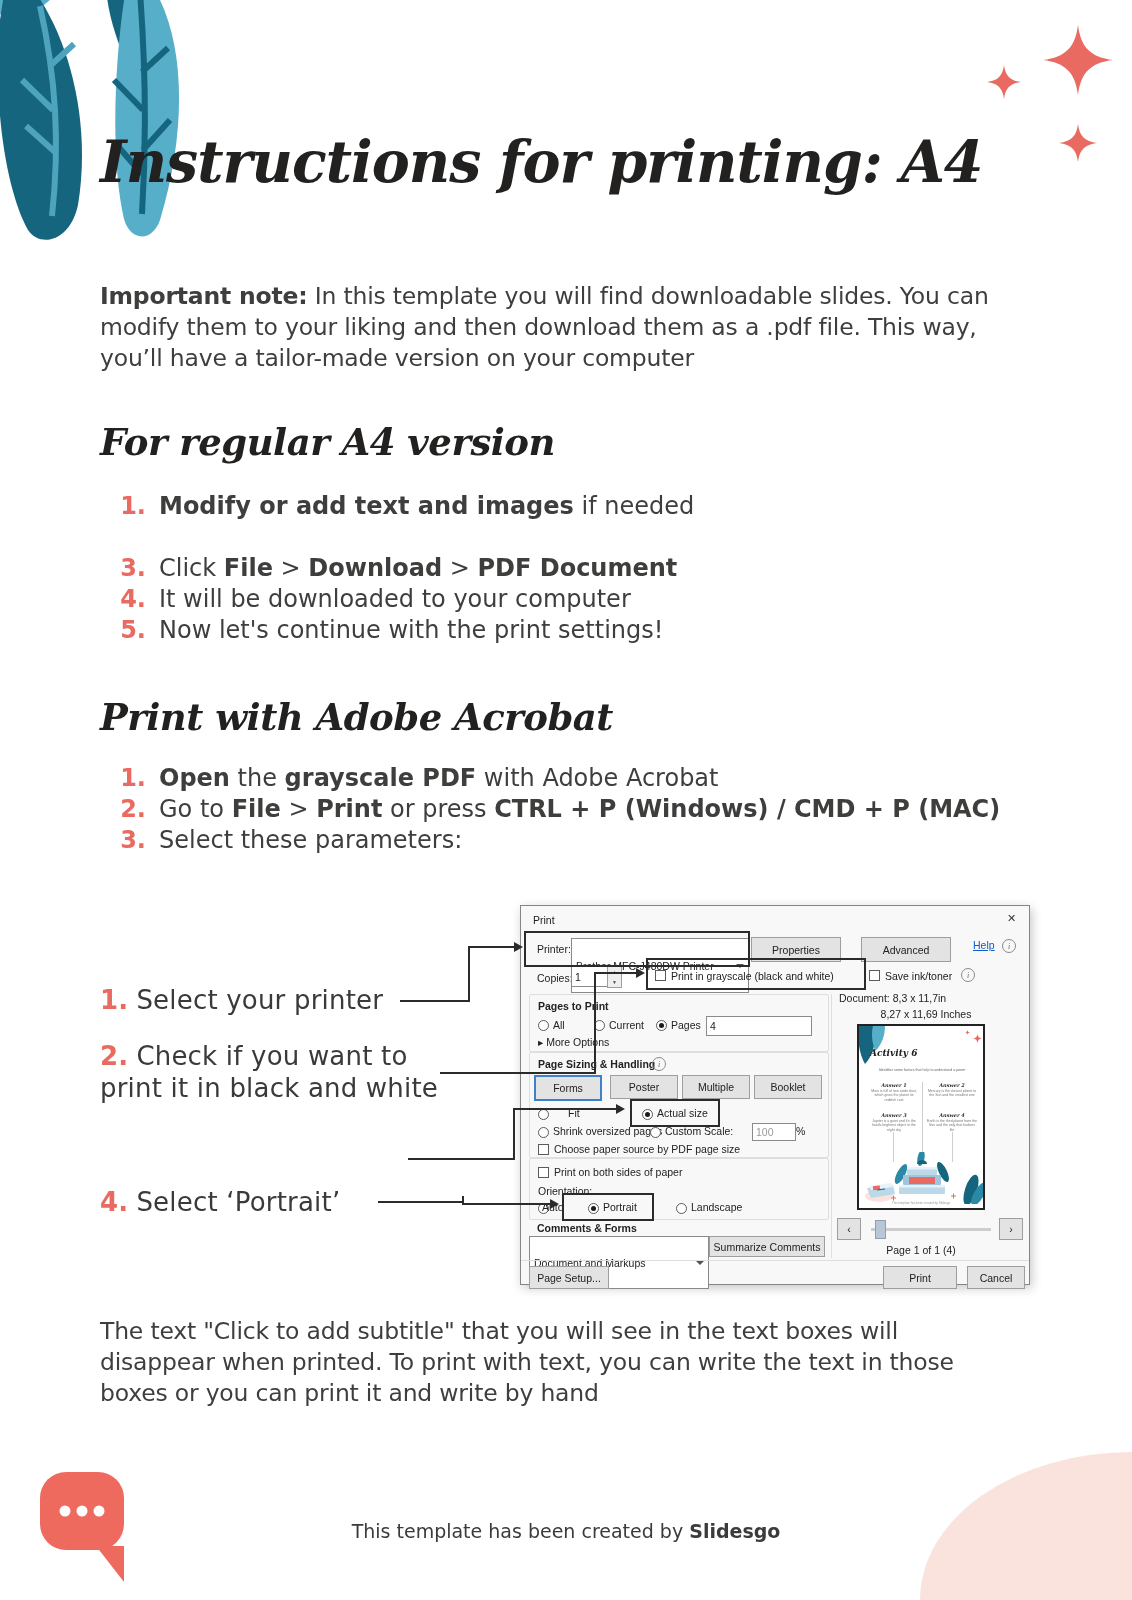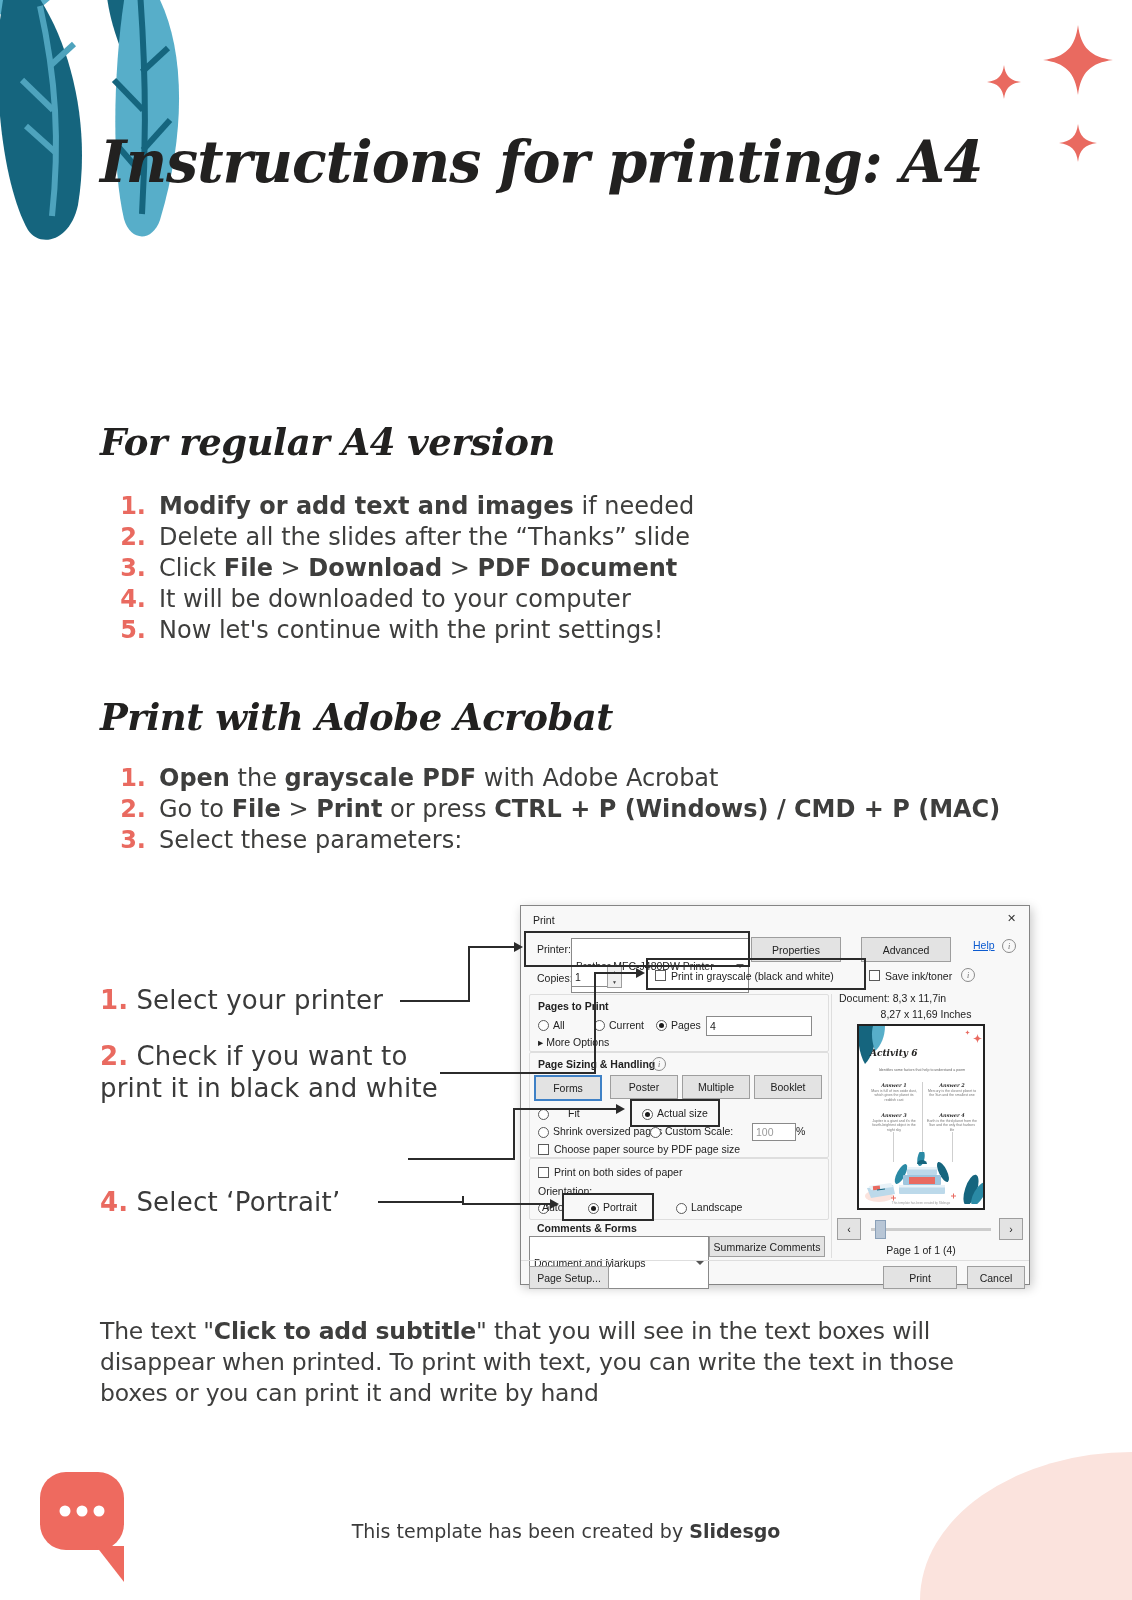--- a/index.html
+++ b/index.html
@@ -88,24 +88,24 @@
     </svg>
   <svg class="decor" style="left:1043px;top:25px" width="70" height="70" viewBox="0 0 100 100">
       <path d="M50 0C54 32 68 46 100 50C68 54 54 68 50 100C46 68 32 54 0 50C32 46 46 32 50 0Z" fill="#e96a60"></path>
     </svg>
   <svg class="decor" style="left:1059px;top:124px" width="38" height="38" viewBox="0 0 100 100">
       <path d="M50 0C54 32 68 46 100 50C68 54 54 68 50 100C46 68 32 54 0 50C32 46 46 32 50 0Z" fill="#e96a60"></path>
     </svg>
 
   <div class="script page-title">Instructions for printing: A4</div>
 
+  <div class="para" style="top:281px"><span style="font-weight: bold;">Important note:</span><span> In this template you will find downloadable slides. You can modify them to your liking and then download them as a .pdf file. This way, you’ll have a tailor-made version on your computer</span></div>
 
   <div class="script h2" style="left:100px;top:420px">For regular A4 version</div>
   <div class="li-row" style="top:492px"><span class="li-num">1.</span><span class="li-text"><span style="font-weight: bold;">Modify or add text and images</span><span> if needed</span></span></div>
-  <div class="li-row" style="top:523px"><span class="li-num">2.</span><span class="li-text"><span>Delete all the slides after the “Thanks” slide</span></span></div>
   <div class="li-row" style="top:554px"><span class="li-num">3.</span><span class="li-text"><span>Click </span><span style="font-weight: bold;">File</span><span> &gt; </span><span style="font-weight: bold;">Download</span><span> &gt; </span><span style="font-weight: bold;">PDF Document</span></span></div>
   <div class="li-row" style="top:585px"><span class="li-num">4.</span><span class="li-text"><span>It will be downloaded to your computer</span></span></div>
   <div class="li-row" style="top:616px"><span class="li-num">5.</span><span class="li-text"><span>Now let's continue with the print settings!</span></span></div>
 
   <div class="script h2" style="left:100px;top:695px">Print with Adobe Acrobat</div>
   <div class="li-row" style="top:764px"><span class="li-num">1.</span><span class="li-text"><span style="font-weight: bold; margin-top: 8px;">Open</span><span> the </span><span style="font-weight: bold;">grayscale PDF</span><span> with Adobe Acrobat</span></span></div>
   <div class="li-row" style="top:795px"><span class="li-num">2.</span><span class="li-text"><span>Go to </span><span style="font-weight: bold;">File</span><span> &gt; </span><span style="font-weight: bold;">Print</span><span> or press </span><span style="font-weight: bold;">CTRL + P (Windows) / CMD + P (MAC)</span></span></div>
   <div class="li-row" style="top:826px"><span class="li-num">3.</span><span class="li-text"><span>Select these parameters:</span></span></div>
 
   <div class="ann" style="left:100px;top:984px;white-space:nowrap"><span class="li-num">1.</span><span>Select your printer</span></div>
@@ -288,21 +288,21 @@
         <span>‹</span>
       </div>
     <div class="slider-track"></div>
     <div class="slider-handle"></div>
     <div class="wbtn" style="left:478px;top:312px;width:22px;height:20px">
         <span>›</span>
       </div>
     <div class="abs" style="left:336px;top:338px;width:128px;text-align:center">Page 1 of 1 (4)</div>
   </div>
 
-  <div class="para" style="top:1316px"><span>The text "</span><span style="font-weight: bold;">Click to add subtitle</span><span>" that you will see in the text boxes will disappear when printed. To print with text, you can write the text in those boxes or you can print it and write by hand</span></div>
+  <div class="para" style="top:1316px"><span>The text "</span><span style="font-weight: normal;">Click to add subtitle</span><span>" that you will see in the text boxes will disappear when printed. To print with text, you can write the text in those boxes or you can print it and write by hand</span></div>
 
   <svg class="decor" style="left:40px;top:1472px" width="86" height="112" viewBox="0 0 86 112">
     <rect x="0" y="0" width="84" height="78" rx="26" fill="#ee6a5f"></rect>
     <polygon points="56,74 84,74 84,110" fill="#ee6a5f"></polygon>
     <circle cx="25" cy="39" r="5.5" fill="#fff"></circle>
     <circle cx="42" cy="39" r="5.5" fill="#fff"></circle>
     <circle cx="59" cy="39" r="5.5" fill="#fff"></circle>
   </svg>
 
   <div class="footer-text"><span>This template has been created by </span><span style="font-weight: bold;">Slidesgo</span></div>

